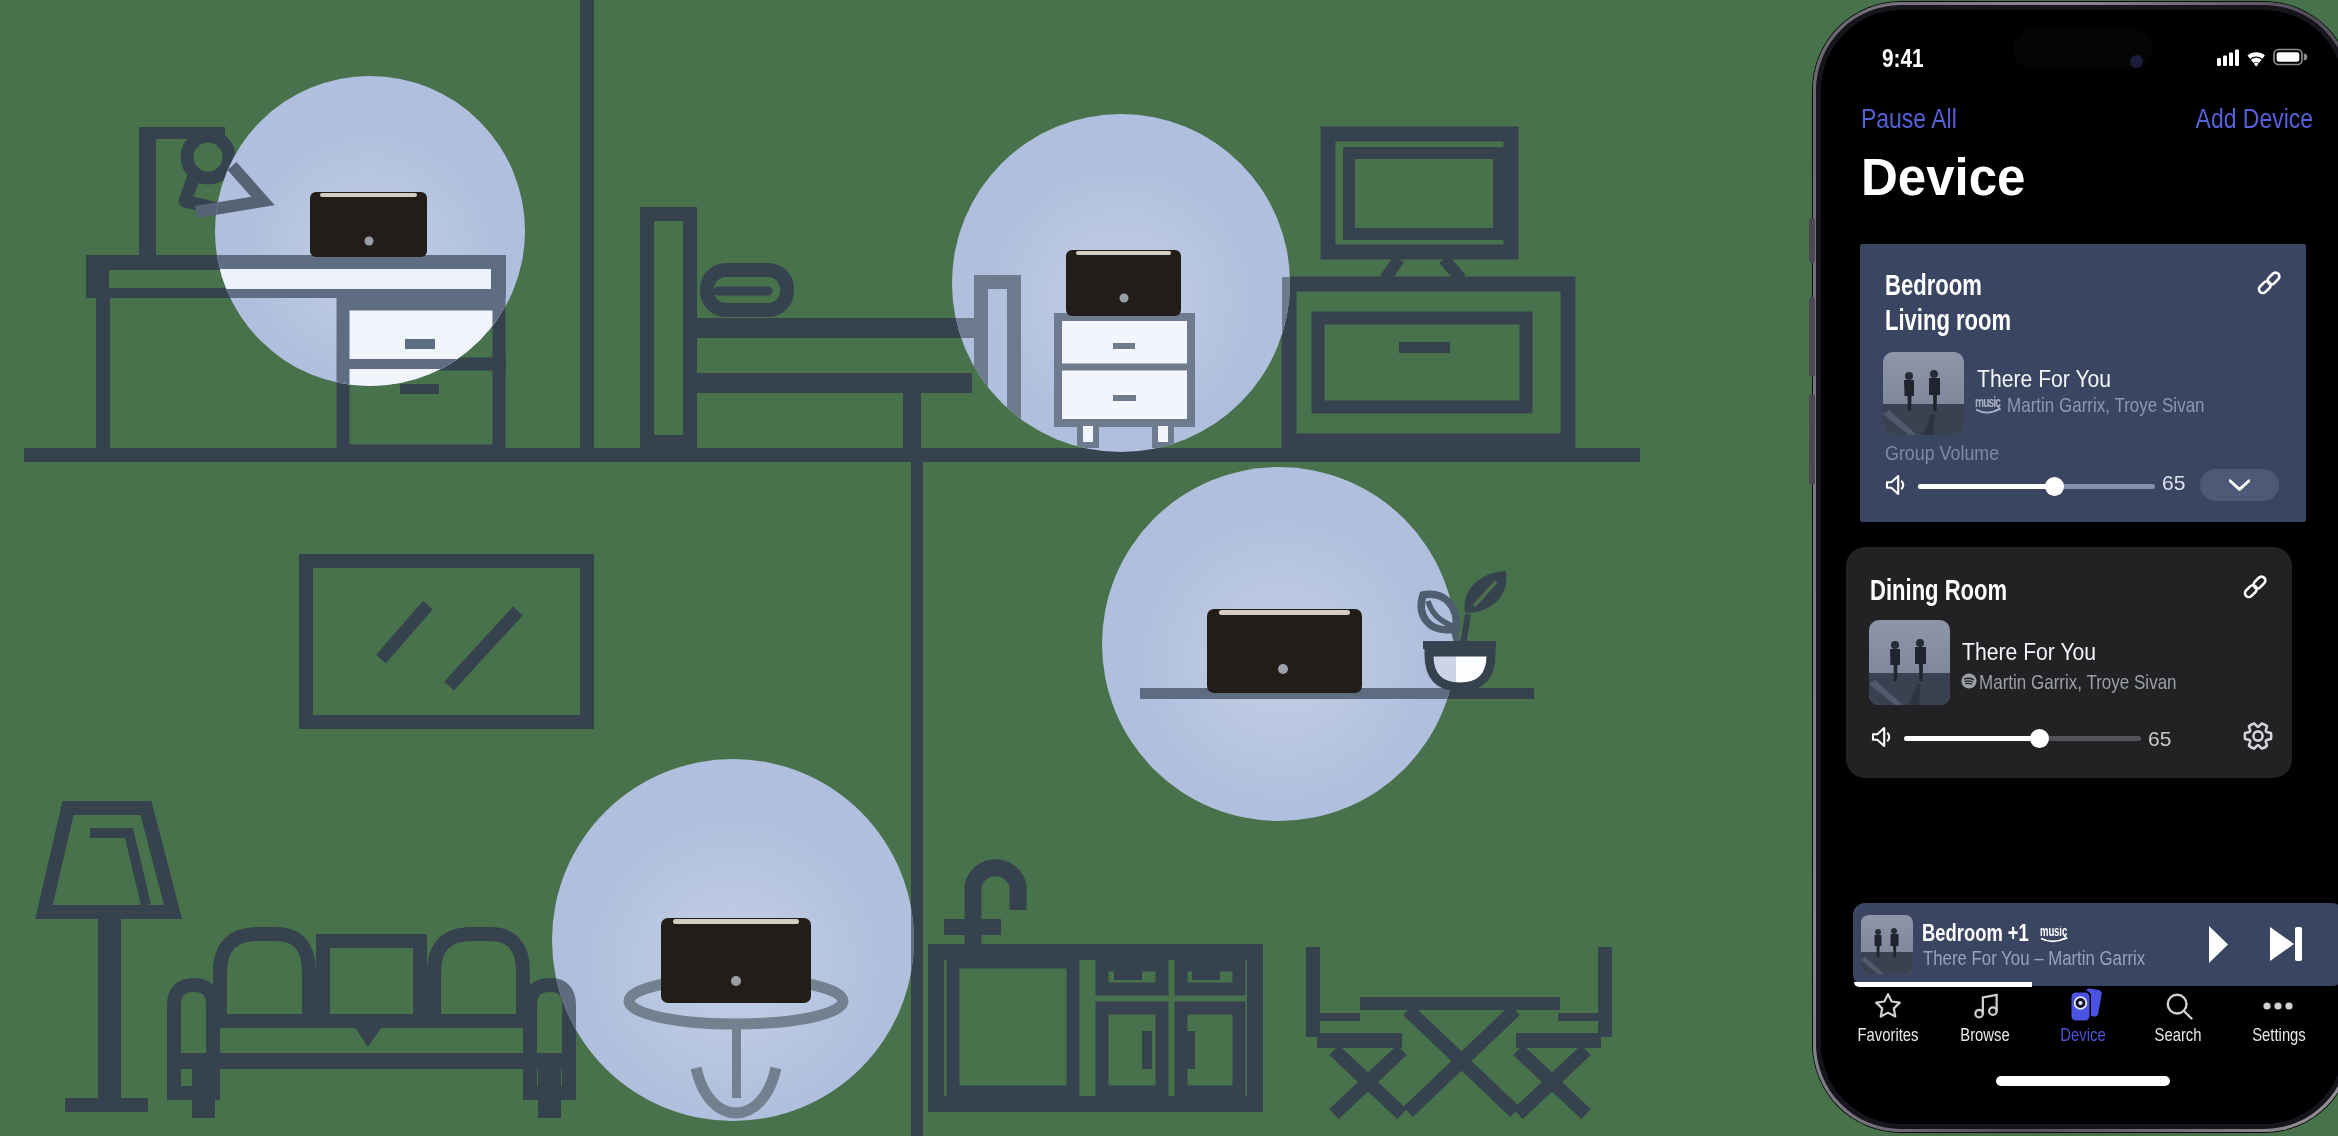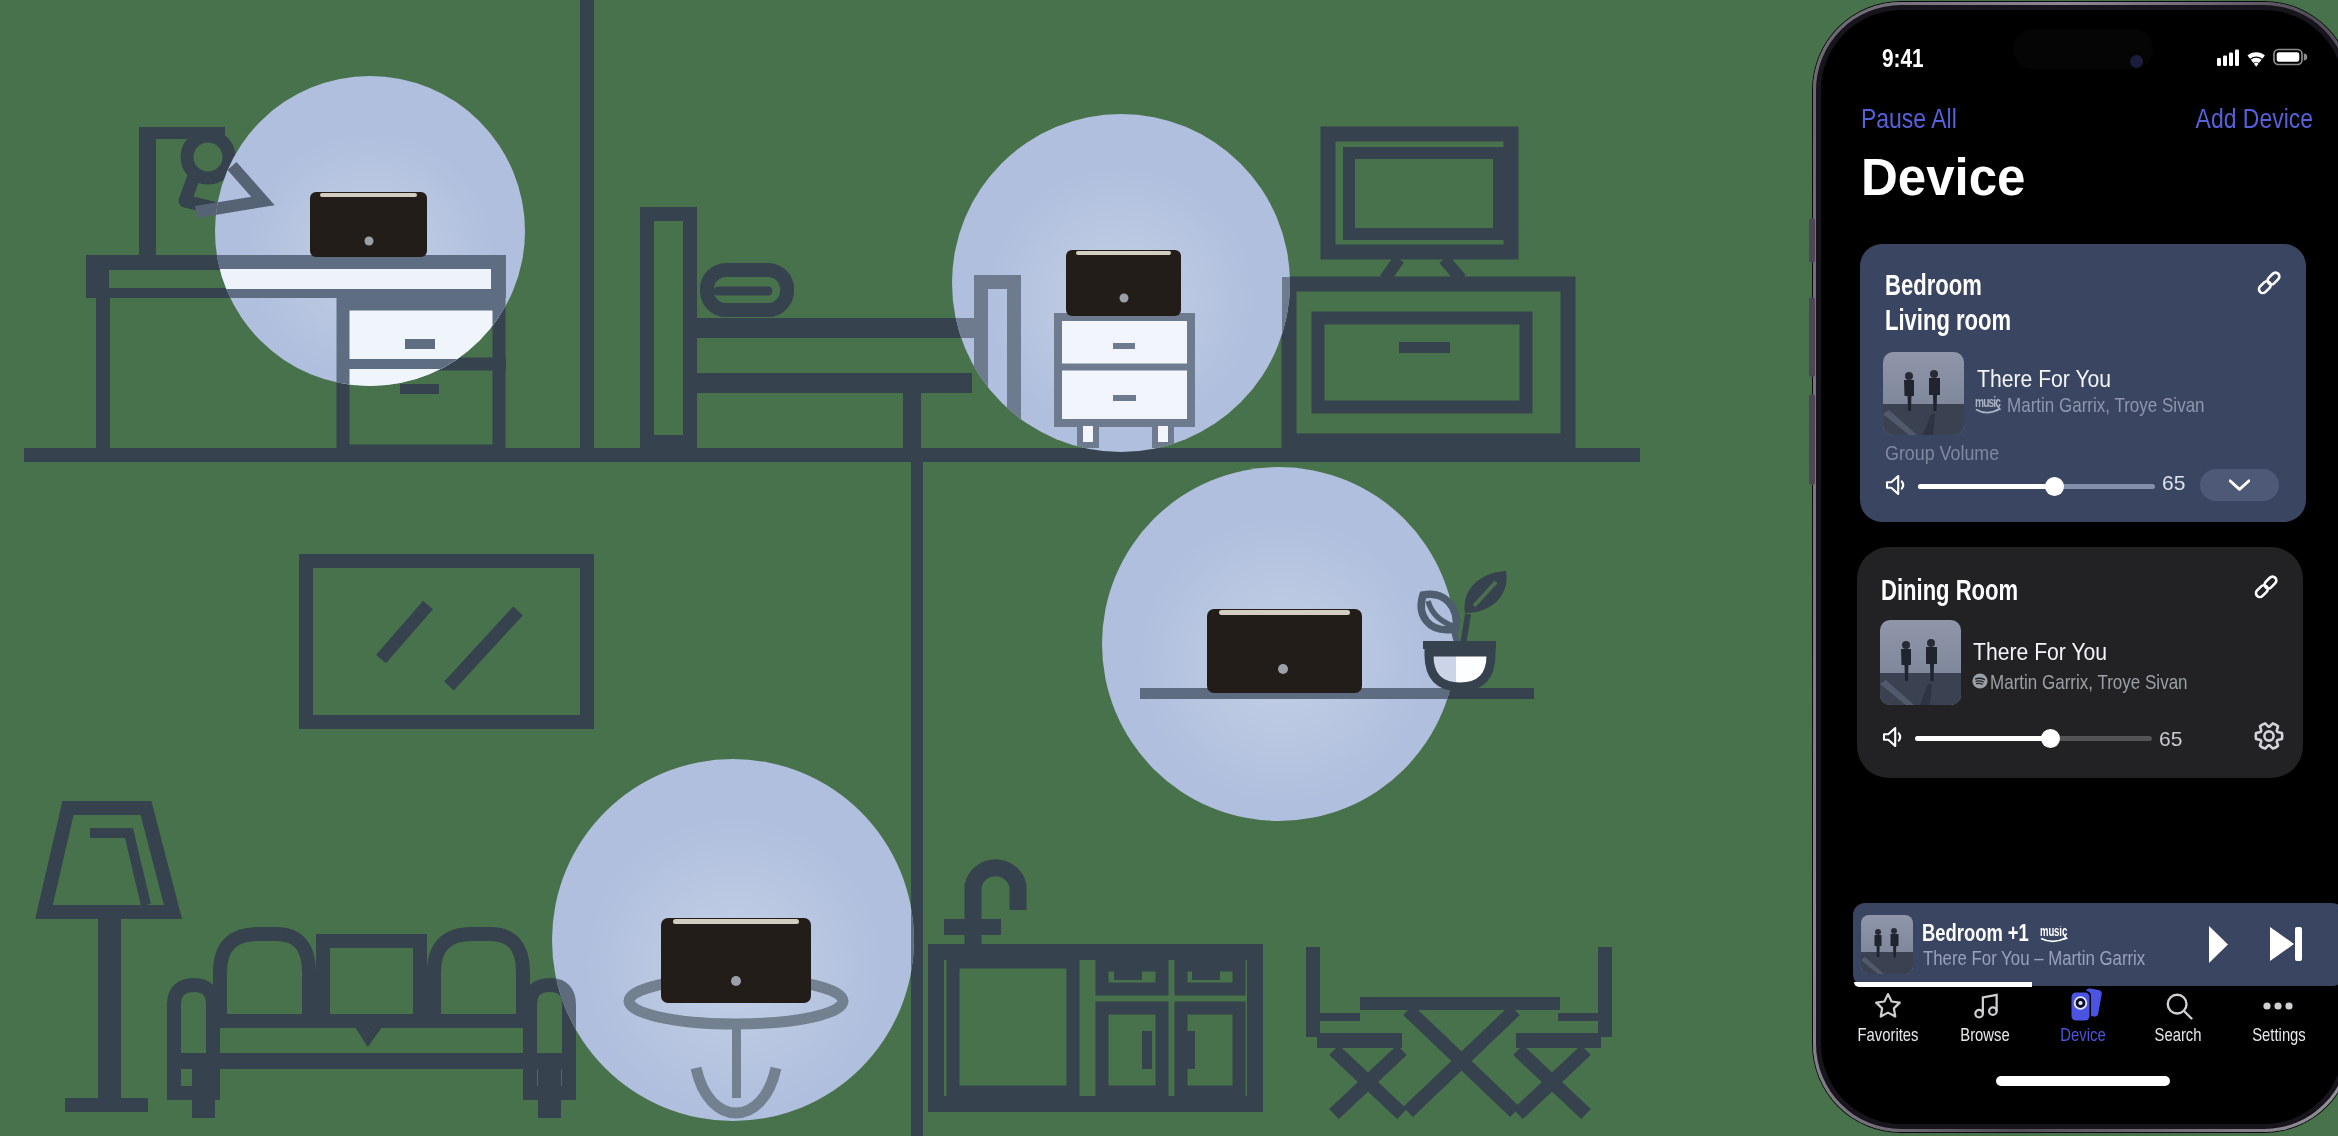--- a/index.html
+++ b/index.html
@@ -285,21 +285,21 @@
       <rect x="59.7" y="4.2" width="22.6" height="9.6" rx="2.4"></rect>
       <path d="M 86.8 5.5 a 3.3 3.3 0 0 1 0 7 z" opacity="0.55"></path>
     </g>
   </svg>
 
   <div class="abs" style="left:48px;top:101px;font-size:28px;color:#5660d9;font-weight:500;transform:scaleX(0.82);transform-origin:left top;">Pause All</div>
   <div class="abs" style="left:0;top:101px;width:500px;text-align:right;font-size:28px;color:#5660d9;font-weight:500;transform:scaleX(0.82);transform-origin:right top;">Add Device</div>
 
   <div class="abs" style="left:48px;top:146px;font-size:51px;font-weight:700;color:#fff;">Device</div>
 
-  <div class="abs" style="left:47px;top:242px;width:446px;height:278px;background:#3a4561;border-radius:22px;">
+  <div class="abs" style="left:47px;top:242px;width:446px;height:278px;background:#3a4561;border-radius:2px;">
     <div class="abs" style="left:25px;top:25px;font-size:29px;font-weight:700;color:#fff;transform:scaleX(0.76);transform-origin:left top;">Bedroom</div>
     <div class="abs" style="left:25px;top:60px;font-size:29px;font-weight:700;color:#fff;transform:scaleX(0.76);transform-origin:left top;">Living room</div>
     <svg class="abs" style="left:395px;top:25px;" width="28" height="28" viewBox="0 0 24 24" fill="none" stroke="#fff" stroke-width="2.2">
       <g transform="rotate(45 12 12)">
         <rect x="8.7" y="0.8" width="6.6" height="11.6" rx="3.3"></rect>
         <rect x="8.7" y="11.2" width="6.6" height="11.6" rx="3.3"></rect>
       </g>
     </svg>
 
     <svg class="abs" style="left:23px;top:108px;border-radius:10px;" width="81" height="83" viewBox="0 0 81 83">
@@ -336,21 +336,21 @@
     <div class="abs" style="left:58px;top:240px;width:136px;height:5px;border-radius:3px;background:#fff;"></div>
     <div class="abs" style="left:185px;top:233px;width:19px;height:19px;border-radius:50%;background:#fff;"></div>
     <div class="abs" style="left:302px;top:227px;font-size:21px;color:#dde1ea;">65</div>
     <div class="abs" style="left:340px;top:225px;width:79px;height:32px;background:#4d5976;border-radius:16px;">
       <svg class="abs" style="left:29px;top:10px;" width="21" height="13" viewBox="0 0 22 12">
         <path d="M1 1 L11 10 L21 1" fill="none" stroke="#fff" stroke-width="3" stroke-linecap="round" stroke-linejoin="round"></path>
       </svg>
     </div>
   </div>
 
-  <div class="abs" style="left:44px;top:545px;width:446px;height:231px;background:#222224;border-radius:32px;">
+  <div class="abs" style="left:33px;top:545px;width:446px;height:231px;background:#222224;border-radius:19px;">
     <div class="abs" style="left:24px;top:27px;font-size:29px;font-weight:700;color:#fff;transform:scaleX(0.76);transform-origin:left top;">Dining Room</div>
     <svg class="abs" style="left:395px;top:26px;" width="28" height="28" viewBox="0 0 24 24" fill="none" stroke="#fff" stroke-width="2.2">
       <g transform="rotate(45 12 12)">
         <rect x="8.7" y="0.8" width="6.6" height="11.6" rx="3.3"></rect>
         <rect x="8.7" y="11.2" width="6.6" height="11.6" rx="3.3"></rect>
       </g>
     </svg>
     <svg class="abs" style="left:23px;top:73px;border-radius:10px;" width="81" height="85" viewBox="0 0 81 85">
       <defs>
             <linearGradient id="sky2" x1="0" y1="0" x2="0" y2="1">

